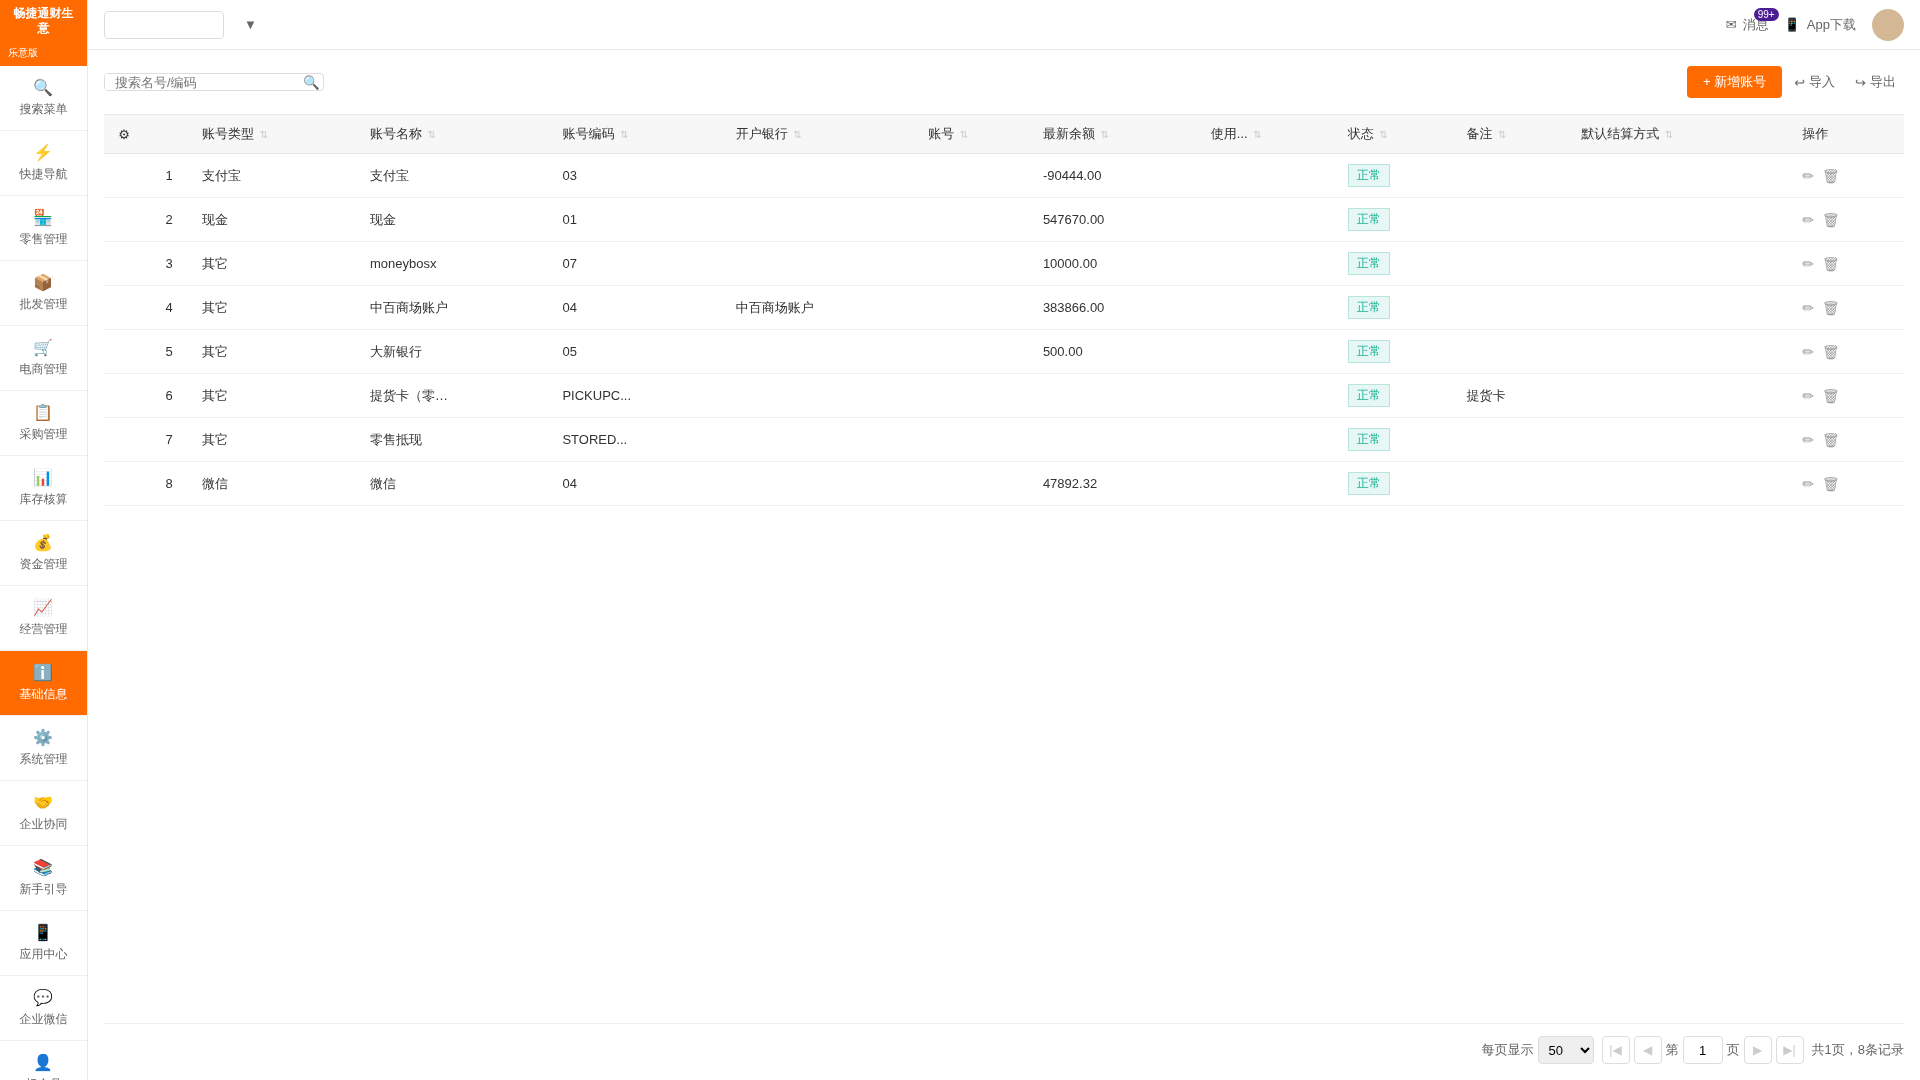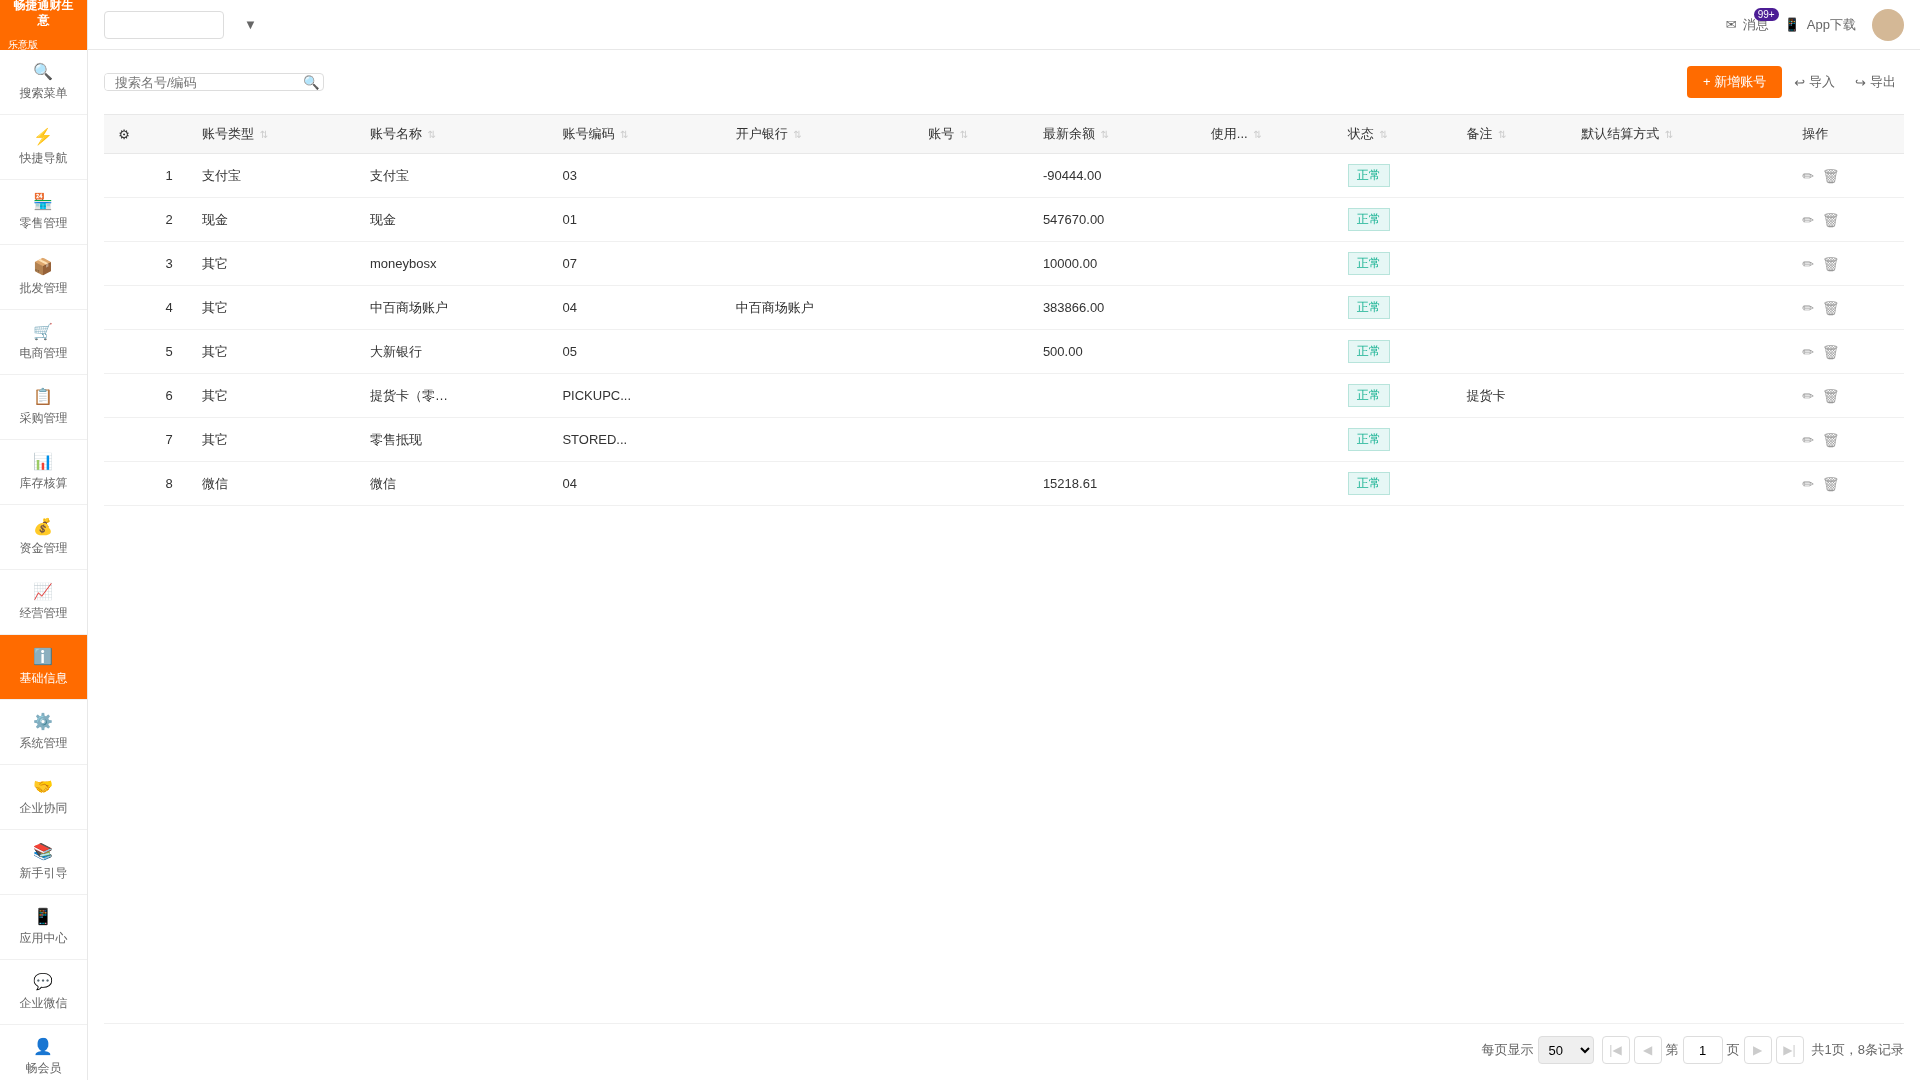--- a/index.html
+++ b/index.html
@@ -1,20 +1,20 @@
 <!DOCTYPE html>
 <html><head>
   <meta charset="utf-8">
   <style>
     * { margin: 0; padding: 0; box-sizing: border-box; }
     body { font-family: 'Microsoft YaHei', Arial, sans-serif; font-size: 13px; background: #f0f2f5; display: flex; height: 1080px; width: 1920px; overflow: hidden; }
 
     
     .sidebar { width: 88px; background: #fff; display: flex; flex-direction: column; align-items: center; border-right: 1px solid #e8e8e8; flex-shrink: 0; }
-    .logo-area { width: 100%; background: #ff6b00; padding: 10px 8px; display: flex; align-items: center; justify-content: center; height: 50px; }
+    .logo-area { width: 100%; background: #ff6b00; padding: 10px 8px; display: flex; align-items: center; justify-content: center; height: 66px; }
     .logo-text { color: #fff; font-size: 12px; font-weight: bold; text-align: center; line-height: 1.2; }
     .logo-sub { color: #fff; font-size: 10px; margin-top: 11px; }
     .sidebar-nav { display: flex; flex-direction: column; width: 100%; flex: 1; }
     .sidebar-item { display: flex; flex-direction: column; align-items: center; justify-content: center; padding: 12px 4px; cursor: pointer; color: #666; font-size: 12px; gap: 4px; border-bottom: 1px solid #f0f0f0; }
     .sidebar-item.active { background: #ff6b00; color: #fff; }
     .sidebar-item .icon { font-size: 16px; }
 
     
     .main { flex: 1; display: flex; flex-direction: column; overflow: hidden; }
 
@@ -356,21 +356,21 @@
     </td>
   </tr>
             <tr>
     <td class="col-settings"></td>
     <td class="col-num">8</td>
     <td>微信</td>
     <td>微信</td>
     <td>04</td>
     <td></td>
     <td></td>
-    <td>15218.61</td>
+    <td>47892.32</td>
     <td></td>
     <td><span class="status-badge">正常</span></td>
     <td></td>
     <td></td>
     <td>
       <div class="action-btns">
         <span class="action-btn" title="编辑">✏</span>
         <span class="action-btn" title="删除">🗑</span>
       </div>
     </td>

